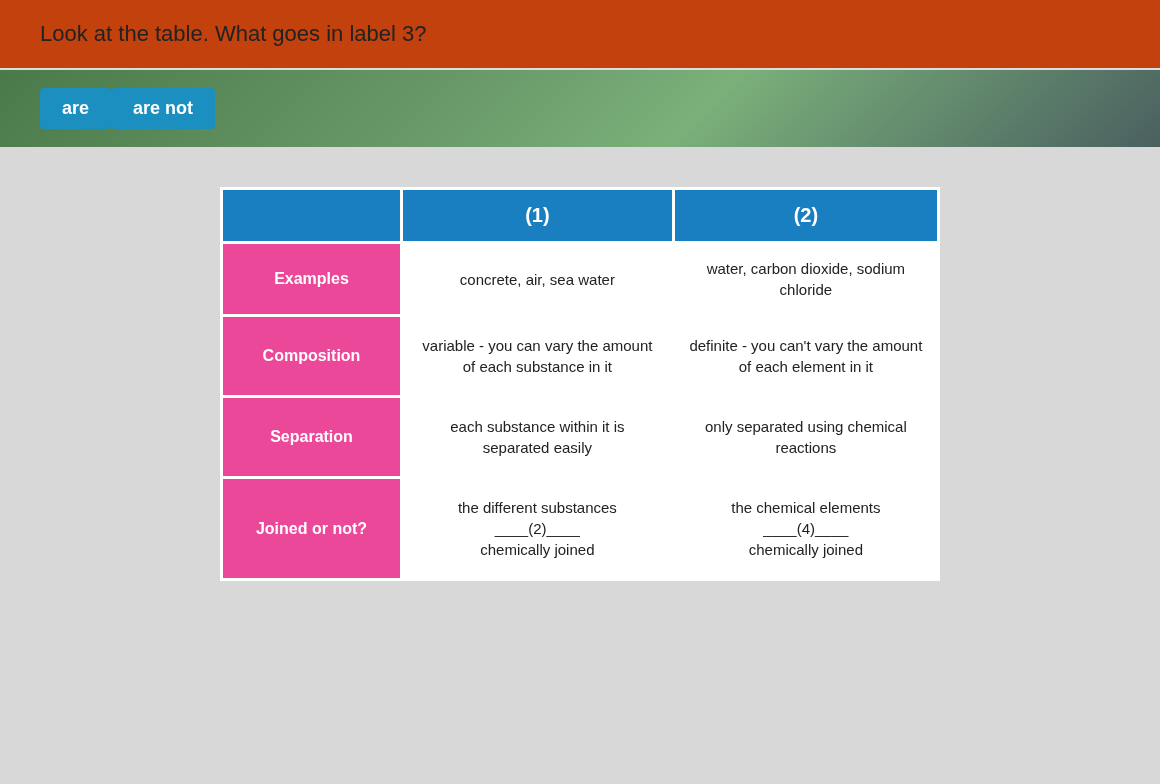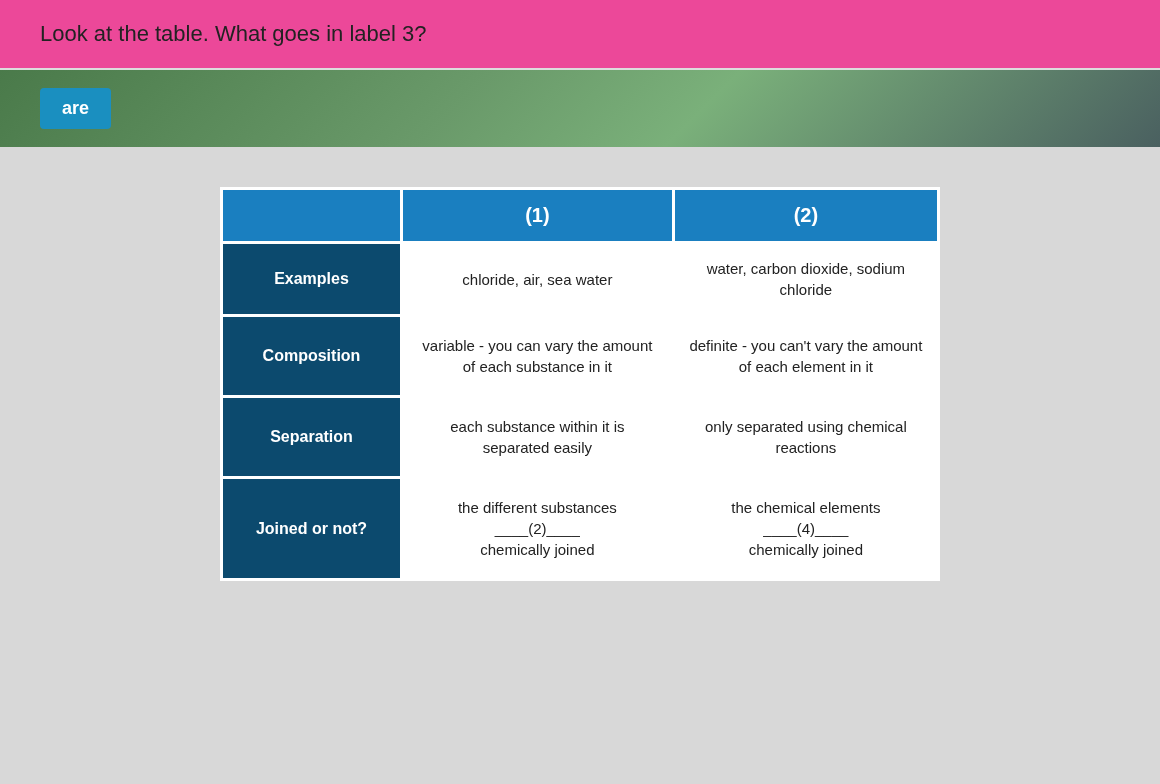--- a/index.html
+++ b/index.html
@@ -8,21 +8,21 @@
       width: 1160px;
       height: 784px;
       background: #c8c8c8;
       font-family: Arial, sans-serif;
       overflow: hidden;
       display: flex;
       flex-direction: column;
     }
 
     .top-bar {
-      background: #ec4899;
+      background: #c2410c;
       padding: 18px 40px 18px 40px;
       border-bottom: 2px solid #ddd;
       min-height: 70px;
       display: flex;
       align-items: center;
     }
 
     .question-text {
       font-size: 22px;
       color: #222;
@@ -79,21 +79,21 @@
     .header-cell {
       background: #1a7fc0;
       color: #fff;
       text-align: center;
       font-size: 20px;
       font-weight: bold;
       padding: 14px 10px;
     }
 
     .row-header {
-      background: #0c4a6e;
+      background: #ec4899;
       color: #fff;
       text-align: center;
       font-size: 16px;
       font-weight: bold;
       padding: 18px 10px;
     }
 
     .data-cell {
       background: #fff;
       text-align: center;
@@ -110,36 +110,37 @@
   </style>
 </head>
 <body>
 
 <div class="top-bar">
   <span class="question-text">Look at the table. What goes in label 3?</span>
 </div>
 
 <div class="button-bar">
   <button class="tag-button">are</button>
+  <button class="tag-button">are not</button>
 </div>
 
 <div class="main-area">
   <div class="table-wrapper">
     <table>
       <thead>
         <tr>
           <th class="header-empty"></th>
           <th class="header-cell">(1)</th>
           <th class="header-cell">(2)</th>
         </tr>
       </thead>
       <tbody>
         <tr>
           <td class="row-header">Examples</td>
-          <td class="data-cell">chloride, air, sea water</td>
+          <td class="data-cell">concrete, air, sea water</td>
           <td class="data-cell">water, carbon dioxide, sodium chloride</td>
         </tr>
         <tr>
           <td class="row-header">Composition</td>
           <td class="data-cell taller">variable - you can vary the amount of each substance in it</td>
           <td class="data-cell taller">definite - you can't vary the amount of each element in it</td>
         </tr>
         <tr>
           <td class="row-header">Separation</td>
           <td class="data-cell taller">each substance within it is separated easily</td>

